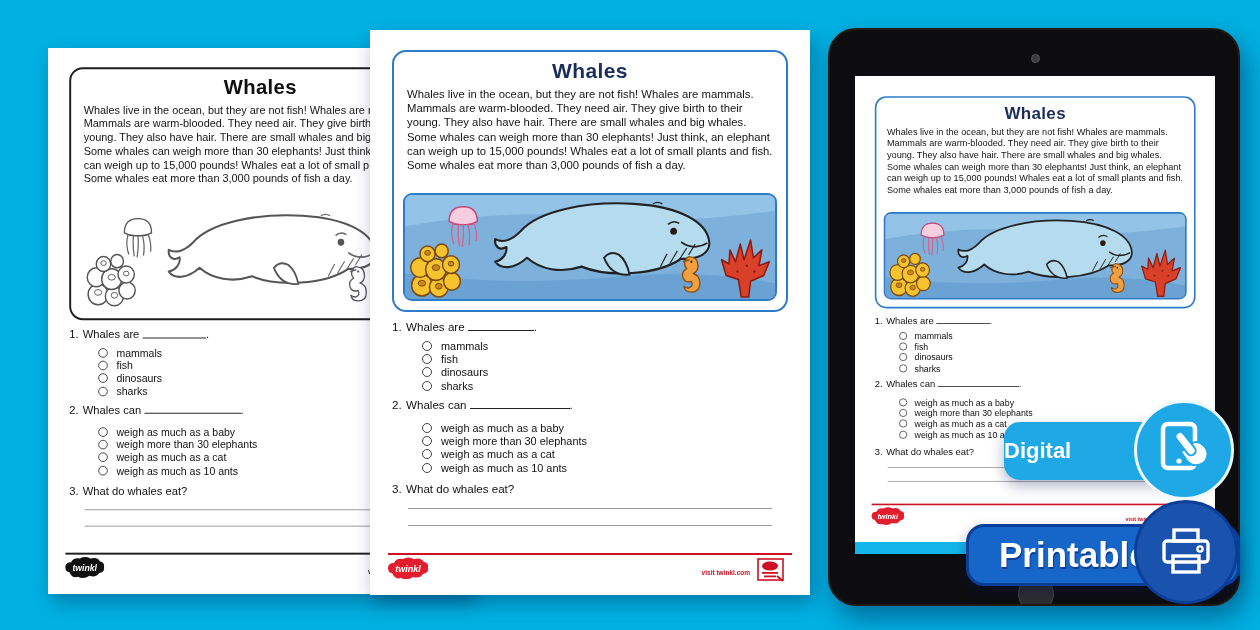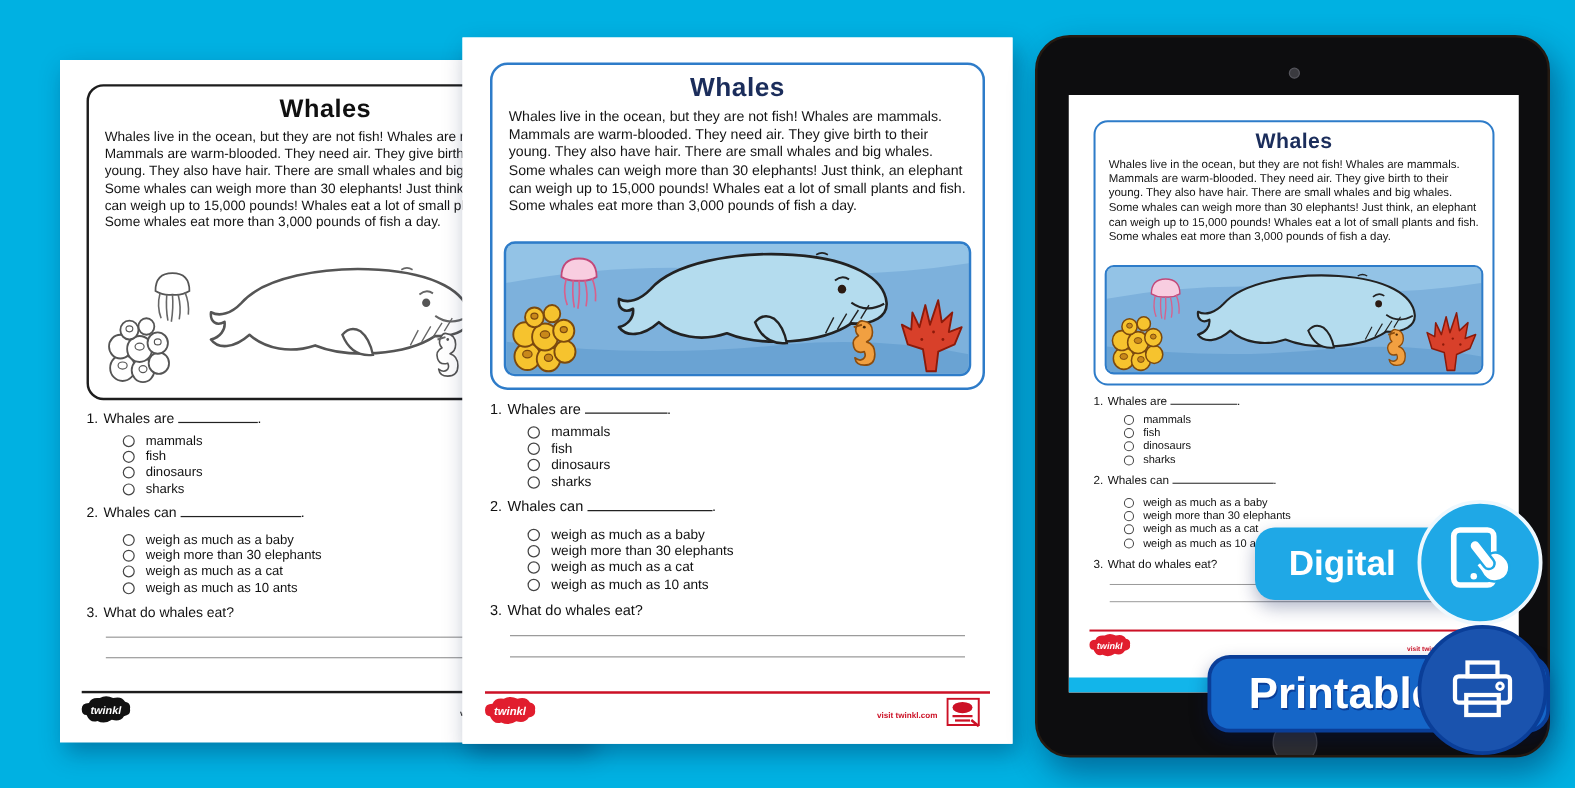--- a/index.html
+++ b/index.html
@@ -59,21 +59,21 @@
   .screen{position:absolute;left:25px;top:46px;width:360px;height:478px;background:#fff;overflow:hidden;}
   .screen-strip{position:absolute;left:0;right:0;bottom:0;height:12px;background:#12b5ea;}
   .screen .scale-wrap{transform:scale(0.81);left:2px;top:4px;}
   .home-btn{position:absolute;left:188px;top:546px;width:34px;height:34px;border-radius:50%;
     background:#2d2d30;border:1px solid #46464a;}
   
   .badge-rect{position:absolute;box-sizing:border-box;display:flex;align-items:center;color:#fff;z-index:10;}
   .badge-circle{position:absolute;box-sizing:border-box;border-radius:50%;display:flex;
     align-items:center;justify-content:center;z-index:11;overflow:hidden;}
   #digital-rect{left:1004px;top:422px;width:198px;height:58px;border-radius:16px;background:#1fa8e6;
-    box-shadow:0 6px 14px rgba(0,20,80,.3);font-size:28px;font-weight:600;padding-left:27px;}
+    box-shadow:0 6px 14px rgba(0,20,80,.3);font-size:22px;font-weight:600;}
   #digital-circle{left:1134px;top:400px;width:100px;height:100px;background:#1fa8e6;border:3px solid #eef8fe;}
   #printable-rect{left:966px;top:524px;width:274px;height:62px;border-radius:18px;background:#1566c8;
     border:3px solid #0a3e98;box-shadow:0 6px 14px rgba(0,20,80,.35);
     font-size:35px;font-weight:600;padding-left:30px;text-shadow:1px 2px 0 #0a3e98;}
   #printable-circle{left:1134px;top:500px;width:104px;height:104px;background:#1a53ae;border:3px solid #0a3e98;}
 </style>
 </head>
 <body>
 
 <div id="page-bw" class="page bw">

